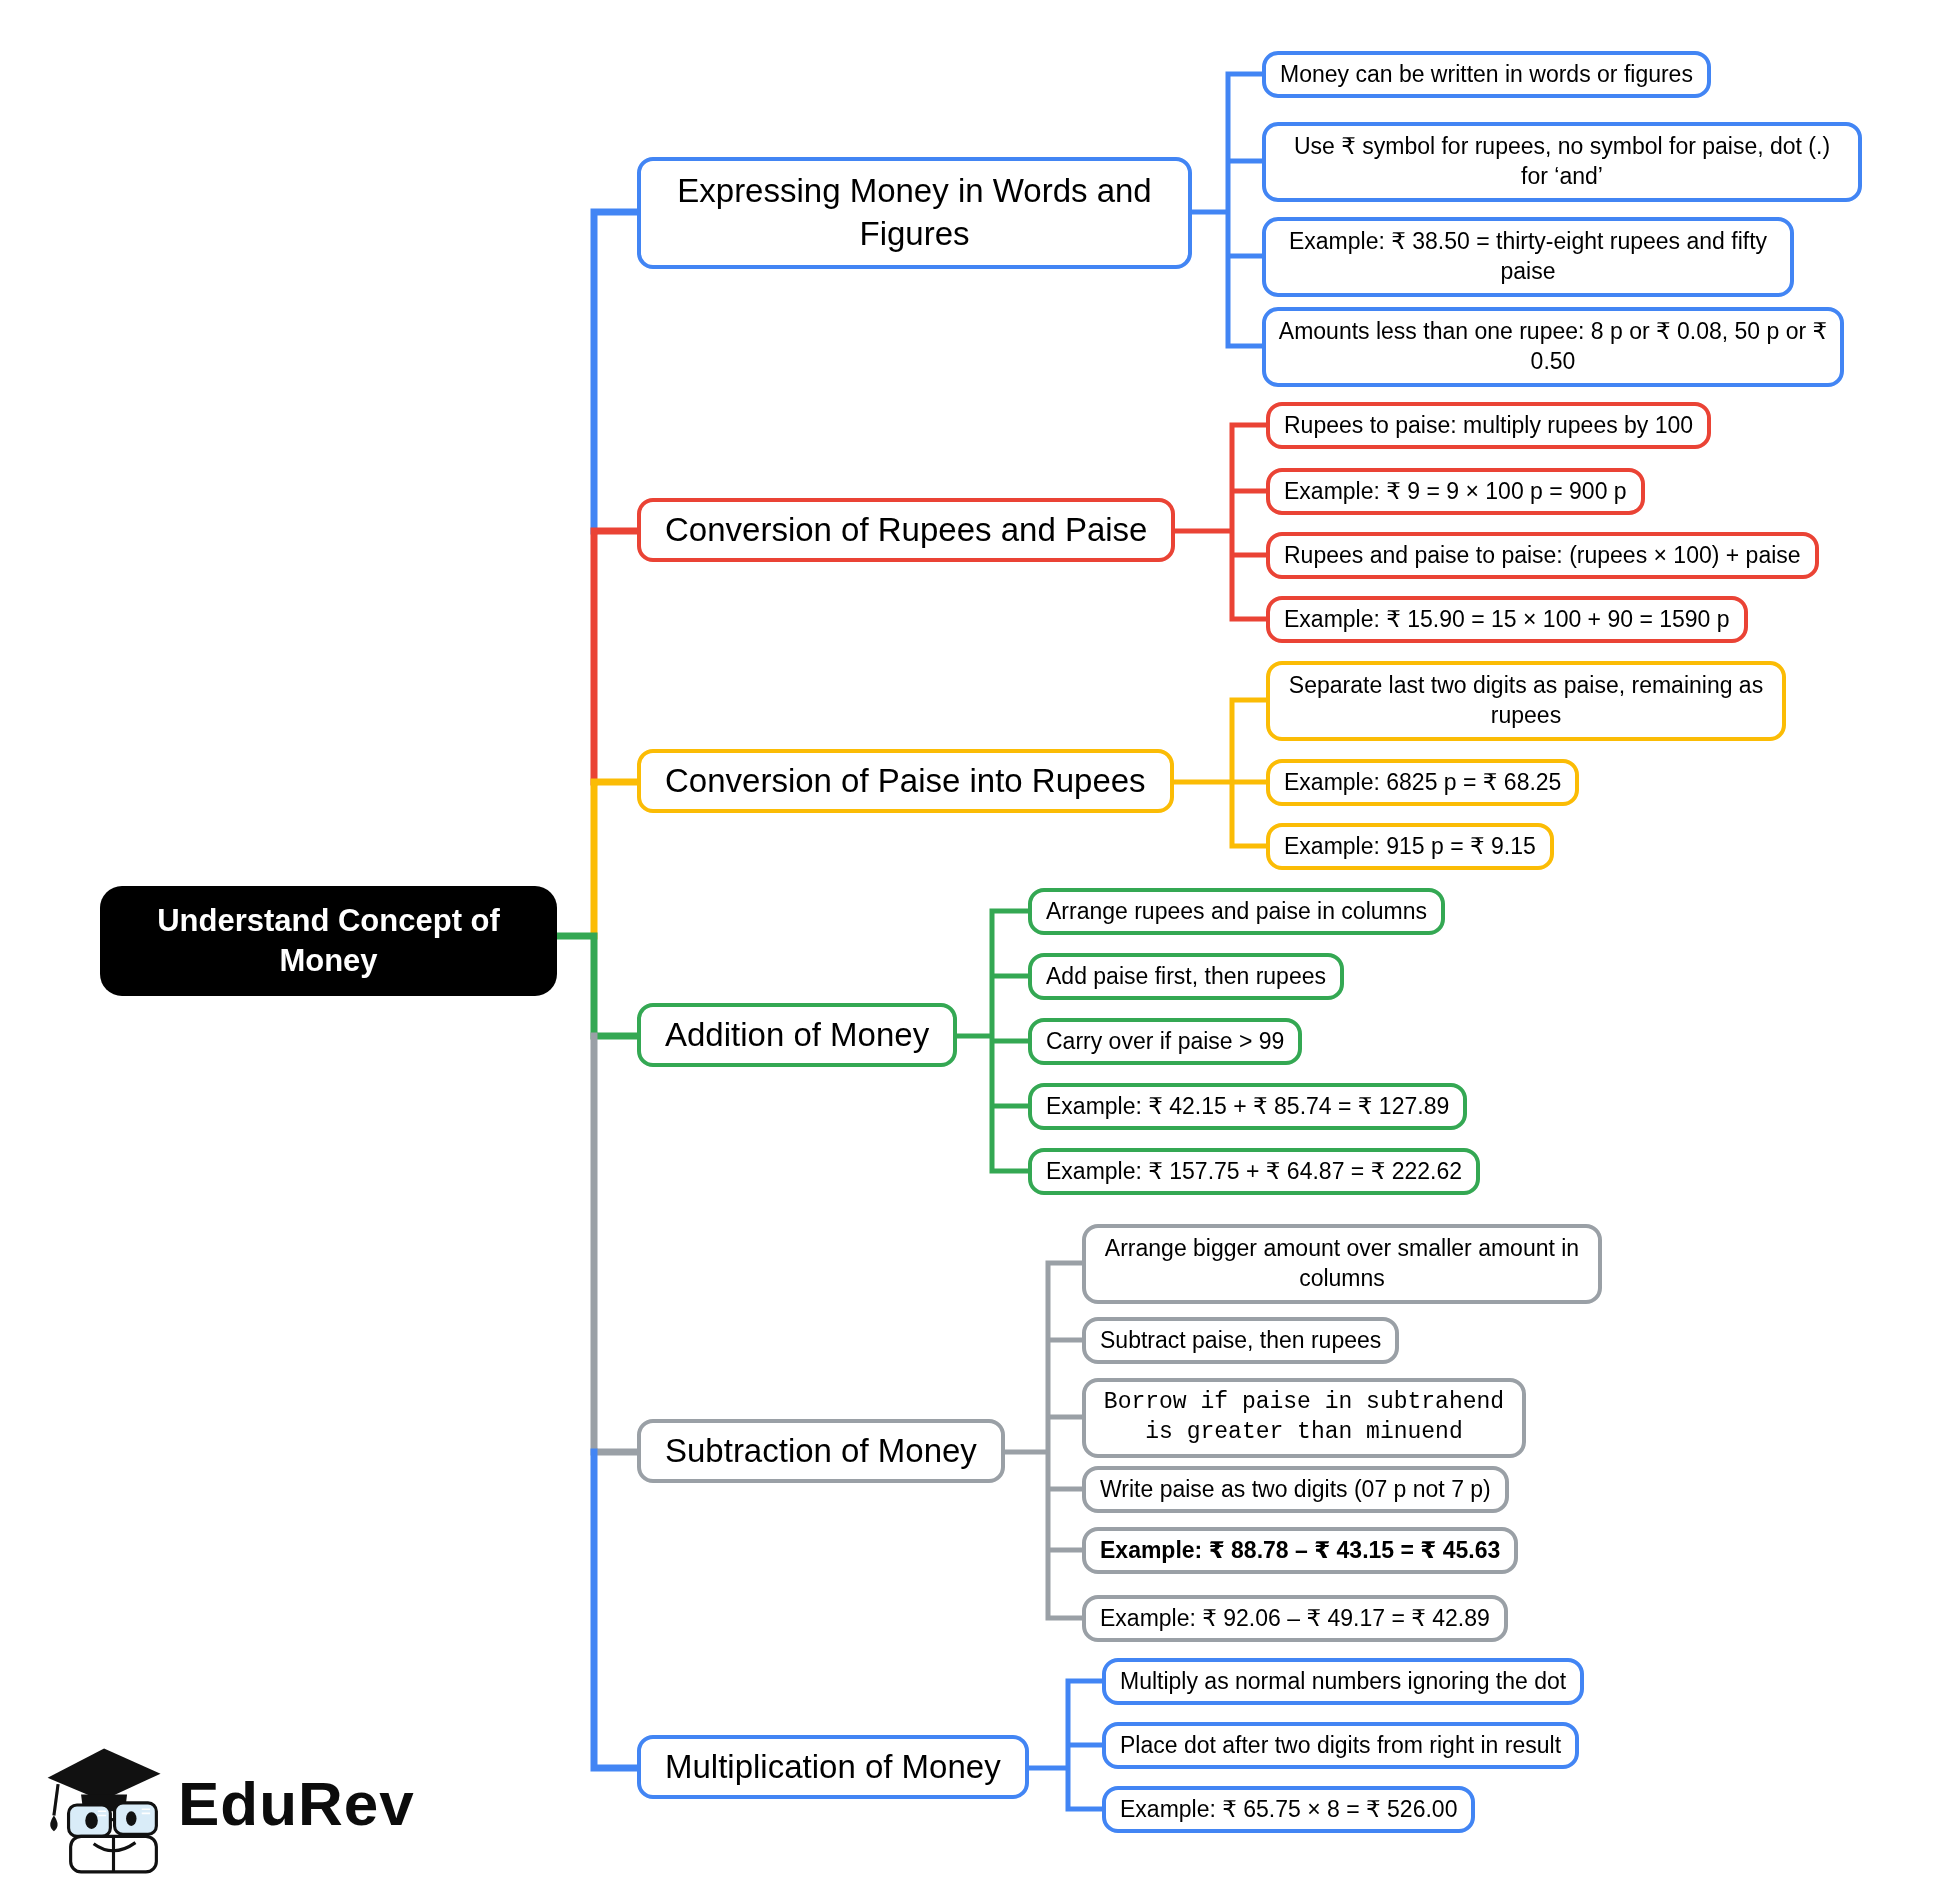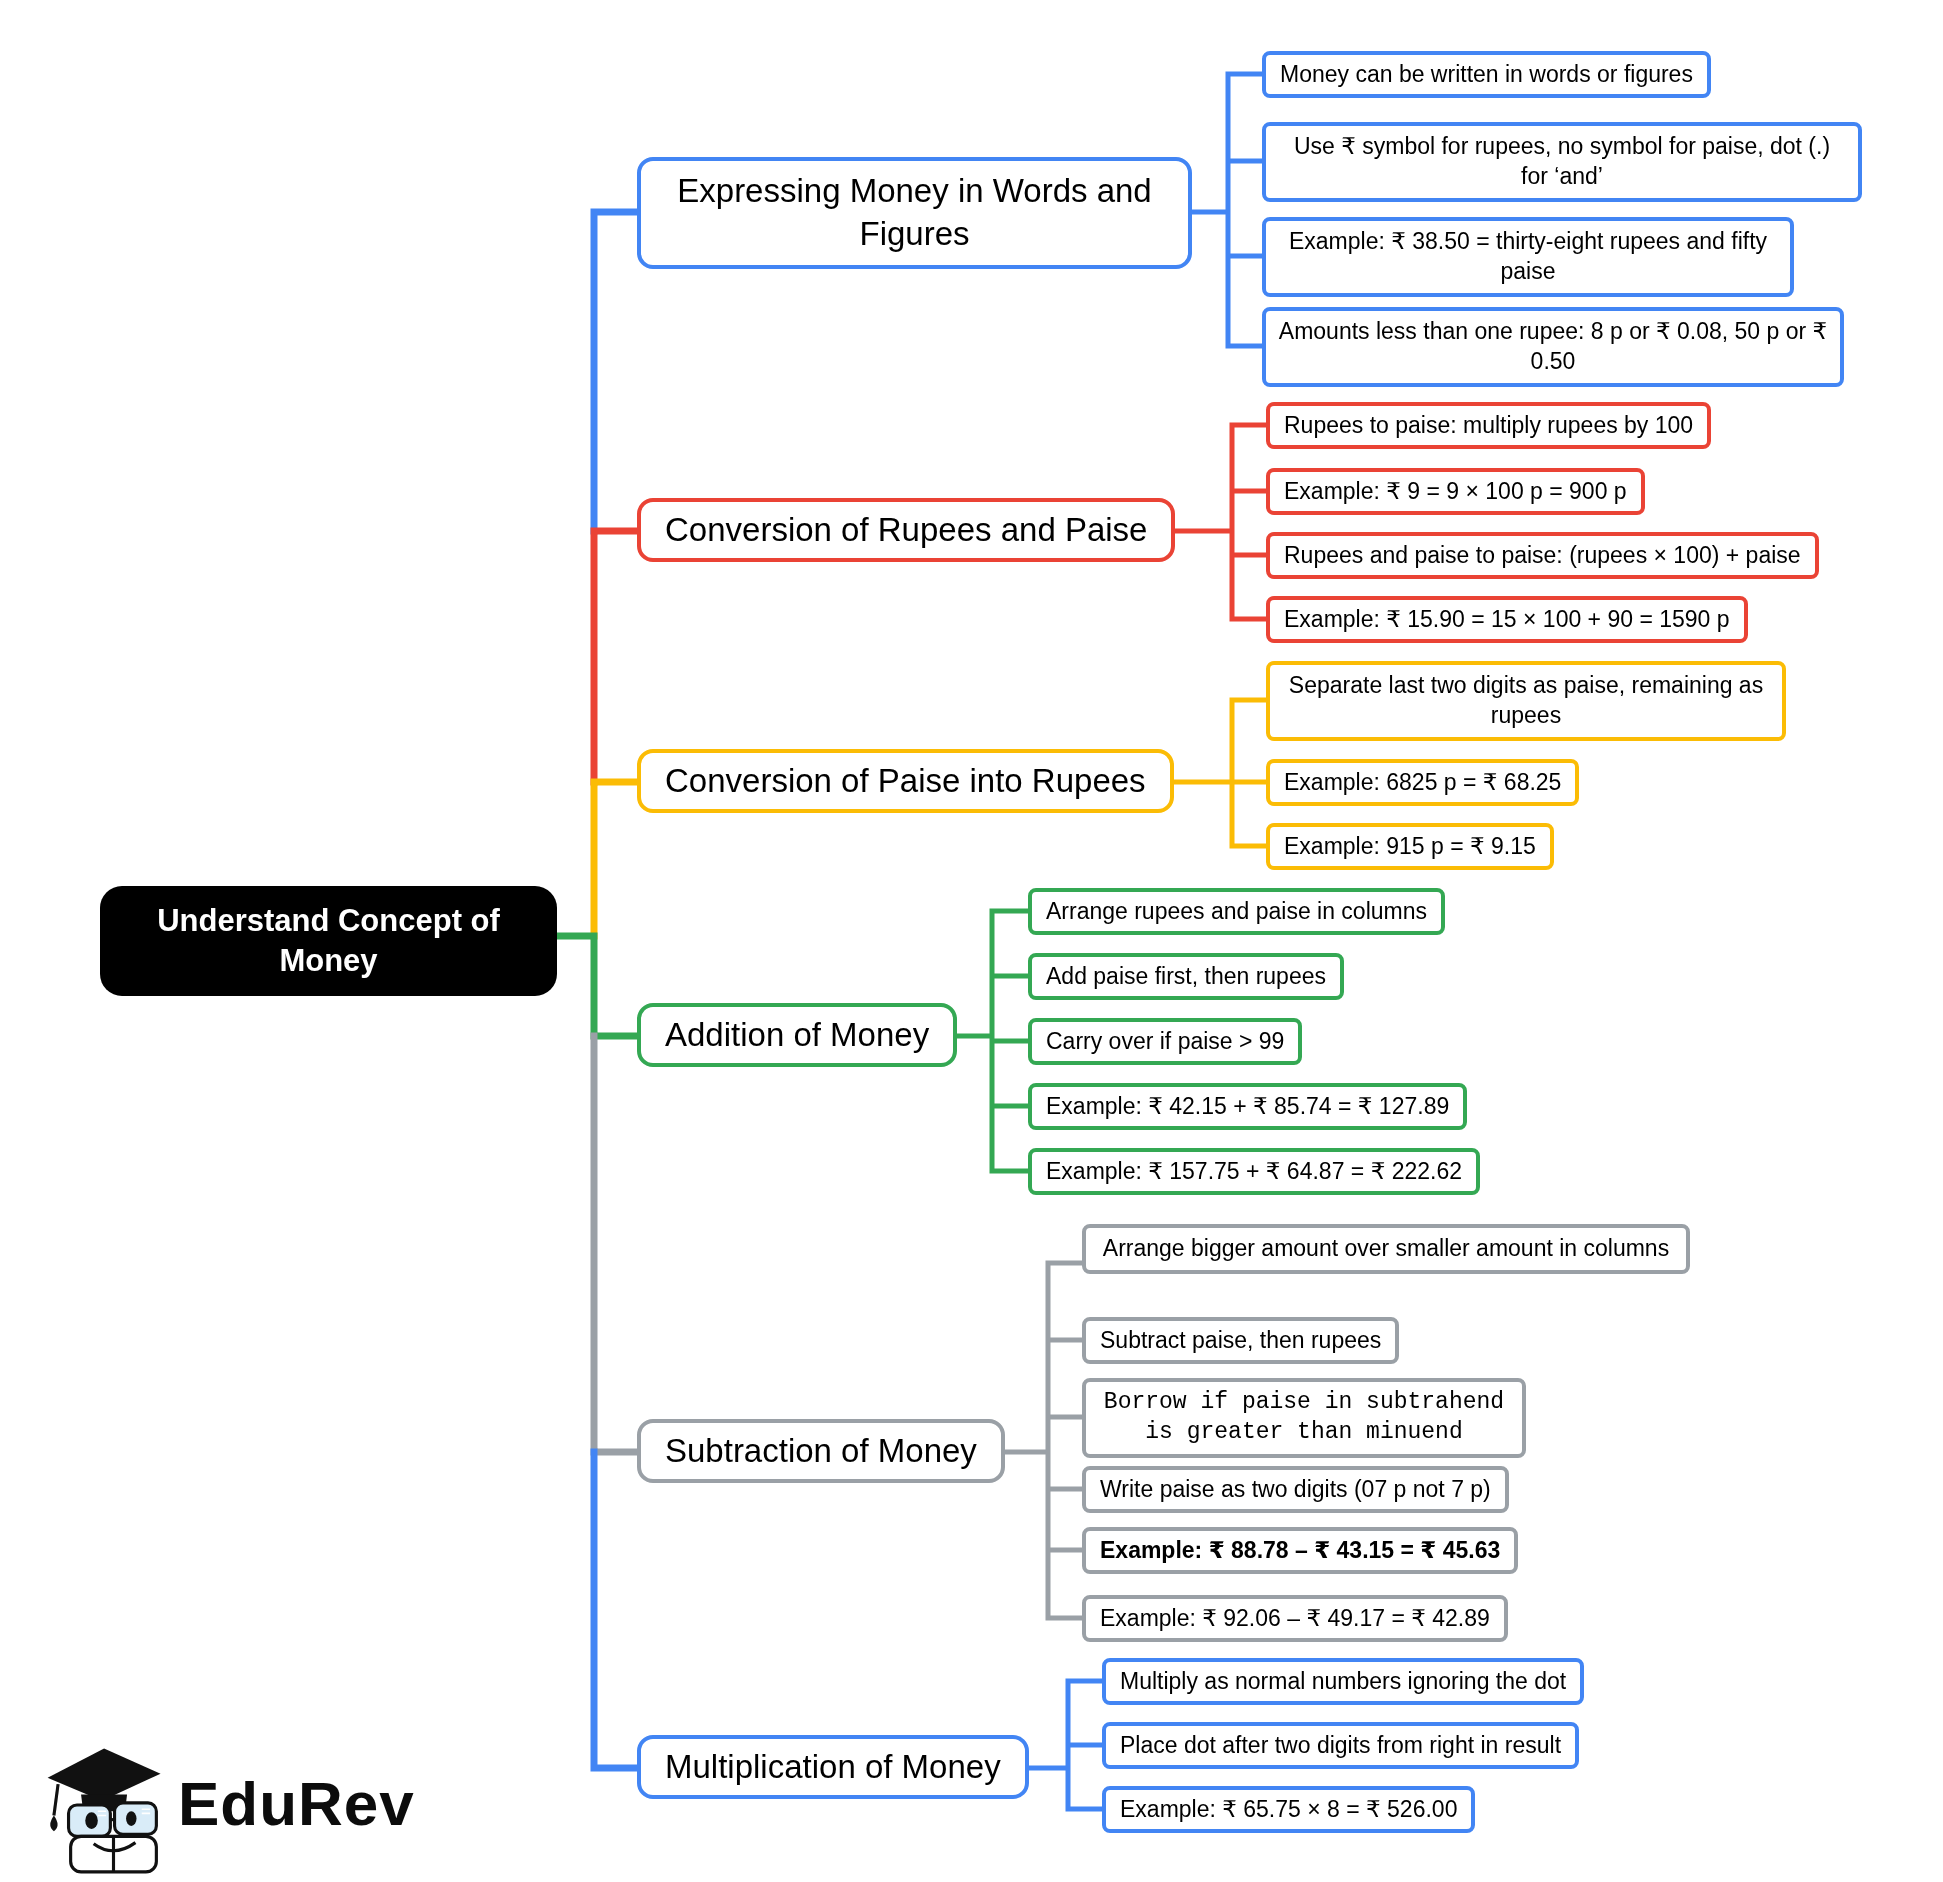--- a/index.html
+++ b/index.html
@@ -18,21 +18,21 @@
     font-size:31px;font-weight:bold;line-height:1.3;z-index:2;padding:0 14px;box-sizing:border-box;
   }
   .node{
     position:absolute;background:#fff;border:4px solid #84cc16;border-radius:16px;
     color:#000;text-align:center;z-index:2;box-sizing:border-box;
     display:flex;align-items:center;justify-content:center;font-size:33px;
   }
   .node.single{white-space:nowrap;padding:9px 24px;width:max-content;}
   .node.multi{padding:8px 10px;line-height:1.3;}
   .leaf{
-    position:absolute;background:#fff;border:4px solid #888;border-radius:8px;
+    position:absolute;background:#fff;border:4px solid #888;border-radius:16px;
     color:#000;z-index:2;box-sizing:border-box;font-size:23px;
   }
   .leaf.single{white-space:nowrap;padding:6px 14px;width:max-content;}
   .leaf.multi{padding:6px 12px;text-align:center;line-height:1.3;}
   .brand{
     position:absolute;left:178px;top:1768px;font-size:62px;font-weight:800;
     color:#0c0c0c;z-index:2;letter-spacing:1px;
   }
   .logo-icon{position:absolute;left:38px;top:1736px;z-index:2;}
 </style>
@@ -80,21 +80,21 @@
   <div class="leaf multi" style="left: 1266px; top: 661px; width: 520px; border-color: rgb(251, 188, 5);">Separate last two digits as paise, remaining as rupees</div>
   <div class="leaf single" style="left: 1266px; top: 759px; border-color: rgb(251, 188, 5);">Example: 6825 p = ₹ 68.25</div>
   <div class="leaf single" style="left: 1266px; top: 823px; border-color: rgb(251, 188, 5);">Example: 915 p = ₹ 9.15</div>
 
   <div class="leaf single" style="left: 1028px; top: 888px; border-color: rgb(52, 168, 83);">Arrange rupees and paise in columns</div>
   <div class="leaf single" style="left: 1028px; top: 953px; border-color: rgb(52, 168, 83);">Add paise first, then rupees</div>
   <div class="leaf single" style="left: 1028px; top: 1018px; border-color: rgb(52, 168, 83);">Carry over if paise &gt; 99</div>
   <div class="leaf single" style="left: 1028px; top: 1083px; border-color: rgb(52, 168, 83);">Example: ₹ 42.15 + ₹ 85.74 = ₹ 127.89</div>
   <div class="leaf single" style="left: 1028px; top: 1148px; border-color: rgb(52, 168, 83);">Example: ₹ 157.75 + ₹ 64.87 = ₹ 222.62</div>
 
-  <div class="leaf multi" style="left: 1082px; top: 1224px; width: 608px; border-color: rgb(154, 160, 166);">Arrange bigger amount over smaller amount in columns</div>
+  <div class="leaf multi" style="left: 1082px; top: 1224px; width: 520px; border-color: rgb(154, 160, 166);">Arrange bigger amount over smaller amount in columns</div>
   <div class="leaf single" style="left: 1082px; top: 1317px; border-color: rgb(154, 160, 166);">Subtract paise, then rupees</div>
   <div class="leaf multi" style="left: 1082px; top: 1378px; width: 444px; border-color: rgb(154, 160, 166); font-family: Liberation Mono, monospace;">Borrow if paise in subtrahend is greater than minuend</div>
   <div class="leaf single" style="left: 1082px; top: 1466px; border-color: rgb(154, 160, 166);">Write paise as two digits (07 p not 7 p)</div>
   <div class="leaf single" style="left: 1082px; top: 1527px; border-color: rgb(154, 160, 166); font-weight: bold;">Example: ₹ 88.78 – ₹ 43.15 = ₹ 45.63</div>
   <div class="leaf single" style="left: 1082px; top: 1595px; border-color: rgb(154, 160, 166);">Example: ₹ 92.06 – ₹ 49.17 = ₹ 42.89</div>
 
   <div class="leaf single" style="left: 1102px; top: 1658px; border-color: rgb(66, 133, 244);">Multiply as normal numbers ignoring the dot</div>
   <div class="leaf single" style="left: 1102px; top: 1722px; border-color: rgb(66, 133, 244);">Place dot after two digits from right in result</div>
   <div class="leaf single" style="left: 1102px; top: 1786px; border-color: rgb(66, 133, 244);">Example: ₹ 65.75 × 8 = ₹ 526.00</div>
 

